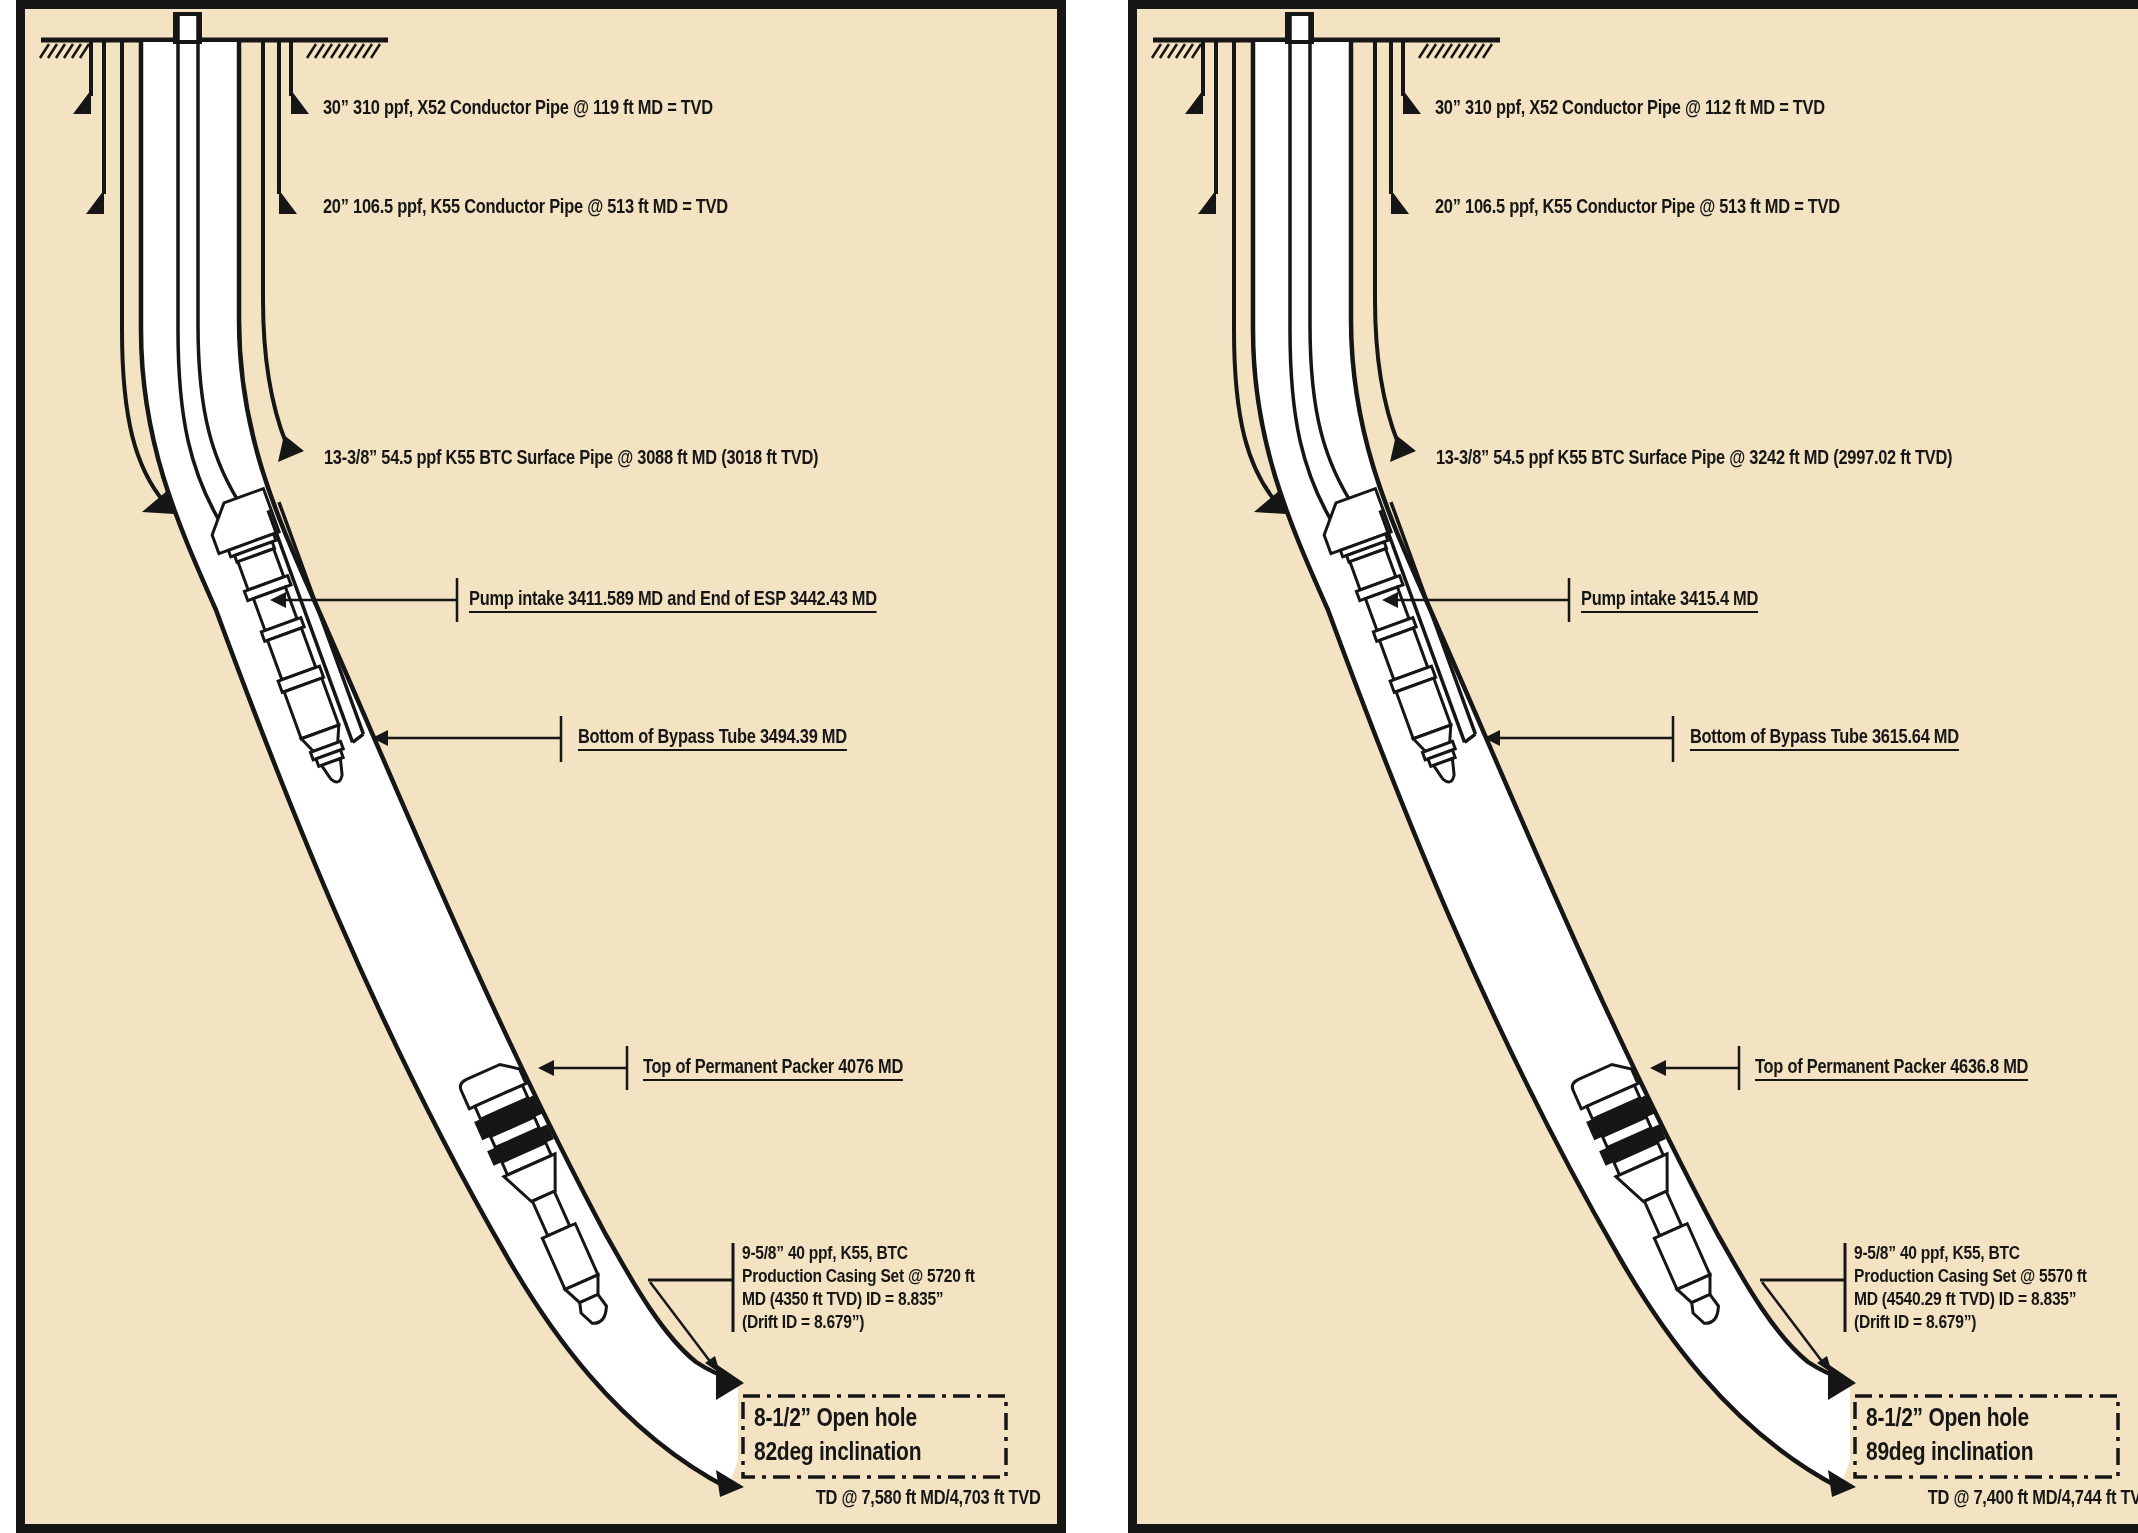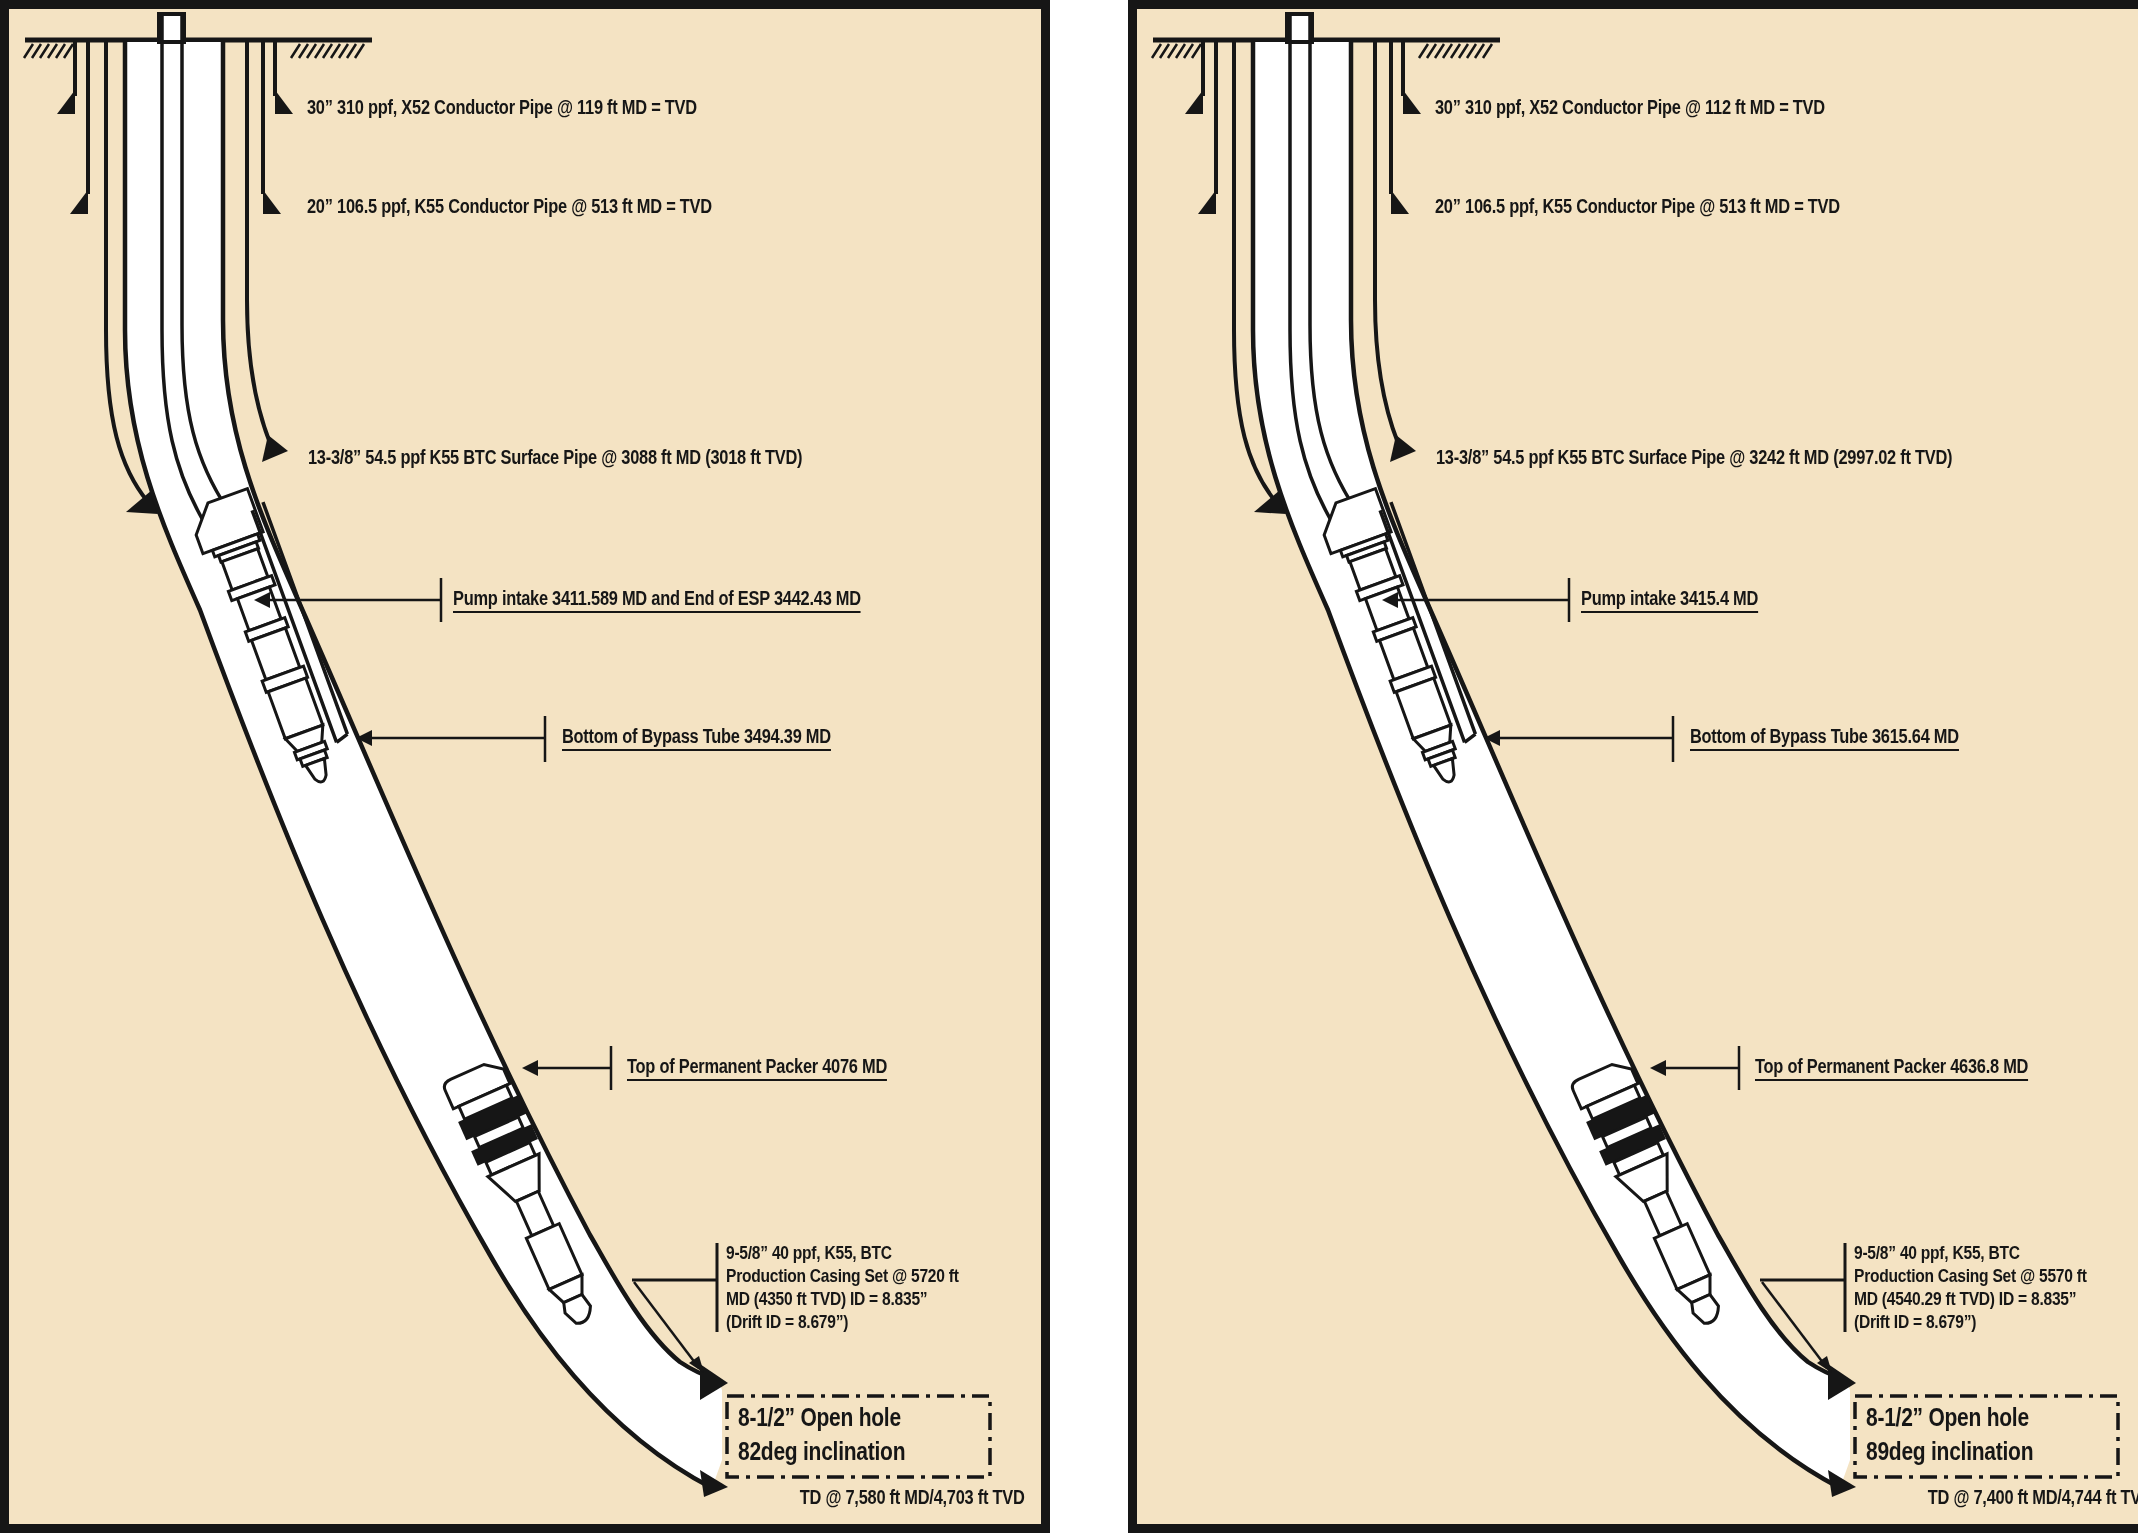--- a/index.html
+++ b/index.html
@@ -1,19 +1,19 @@
 <!DOCTYPE html>
 <html style="--panel-bg: #f4e3c3; --ink: #161616;"><head>
 <meta charset="utf-8">
 <style>
   html,body{margin:0;padding:0;background:#fff;}
   body{width:2138px;height:1533px;position:relative;overflow:hidden;
        font-family:"Liberation Sans","DejaVu Sans",sans-serif;color:var(--ink,#161616);}
   .panel{position:absolute;top:0;width:1050px;height:1533px;}
-  #panel-0{left:0;padding-left:42px;}
+  #panel-0{left:16px;padding-left:42px;}
   #panel-1{left:1128px;}
   .panel svg.schematic{position:absolute;left:0;top:0;width:1050px;height:1533px;display:block;}
   .label{position:absolute;font-weight:bold;font-size:20px;line-height:21px;white-space:nowrap;
          letter-spacing:-0.3px;transform:scaleX(0.82);transform-origin:left top;}
   .label.u{border-bottom:2.5px solid var(--ink,#161616);padding-bottom:2px;}
   .pc-block{position:absolute;font-weight:bold;font-size:19px;line-height:23px;white-space:nowrap;
             letter-spacing:-0.3px;transform:scaleX(0.82);transform-origin:left top;}
   .oh-label{position:absolute;font-weight:bold;font-size:25px;line-height:27px;white-space:nowrap;
             letter-spacing:-0.3px;transform:scaleX(0.84);transform-origin:left top;}
   .td-label{position:absolute;font-weight:bold;font-size:20px;line-height:22px;white-space:nowrap;

